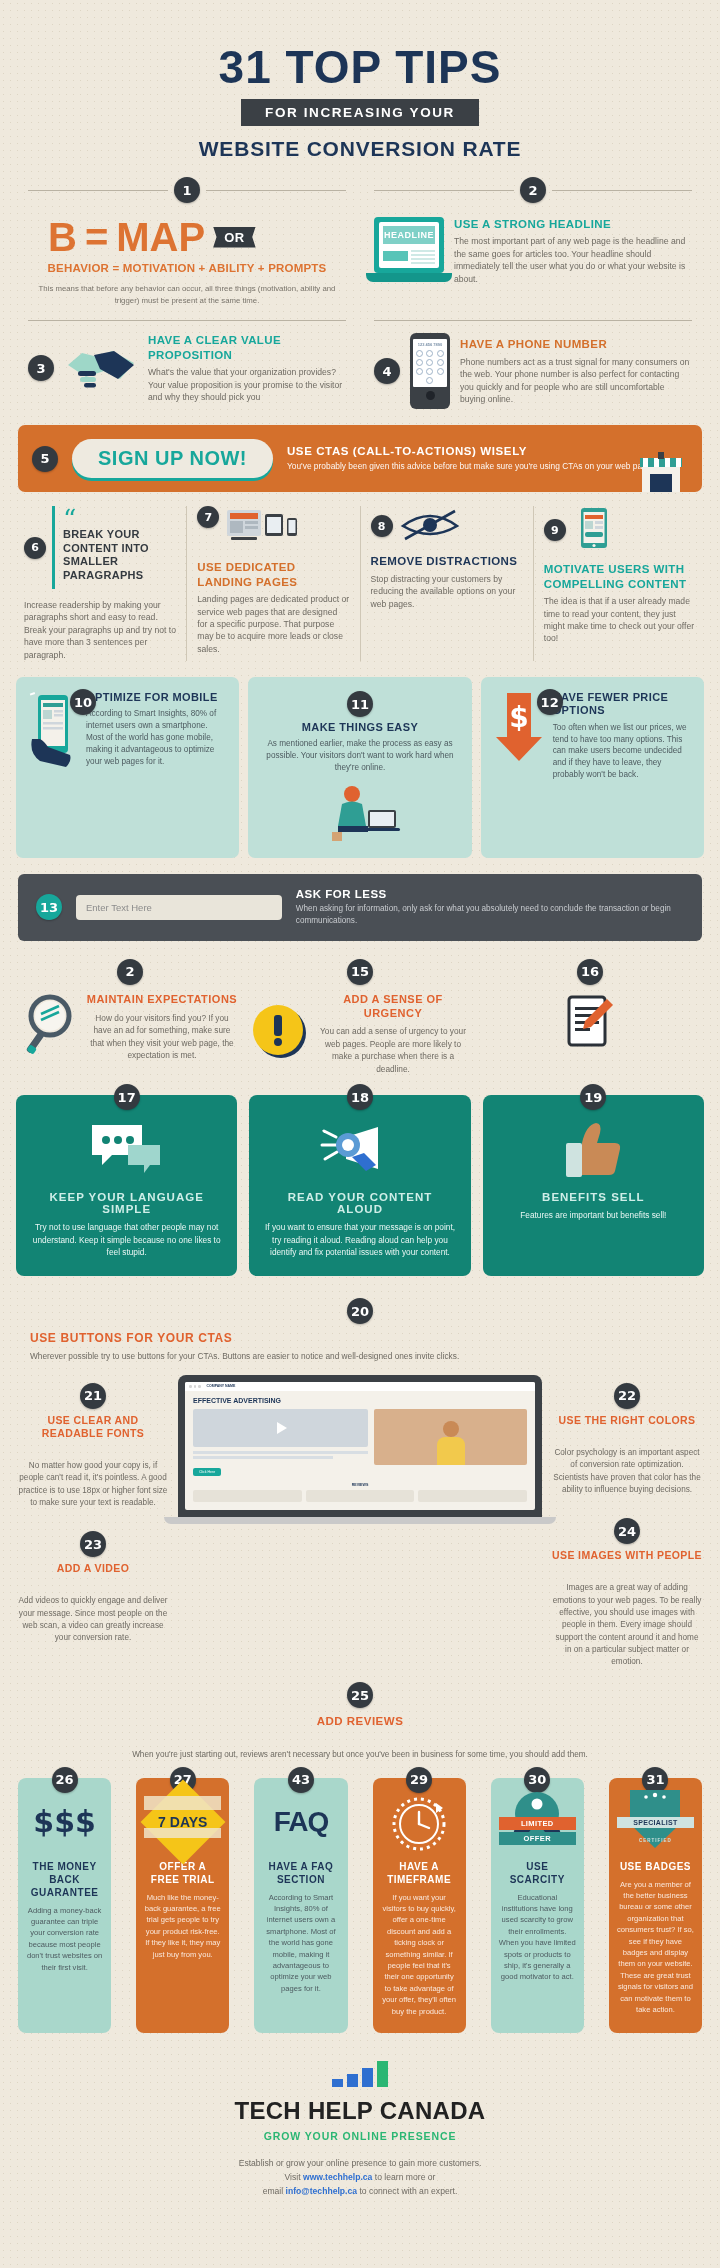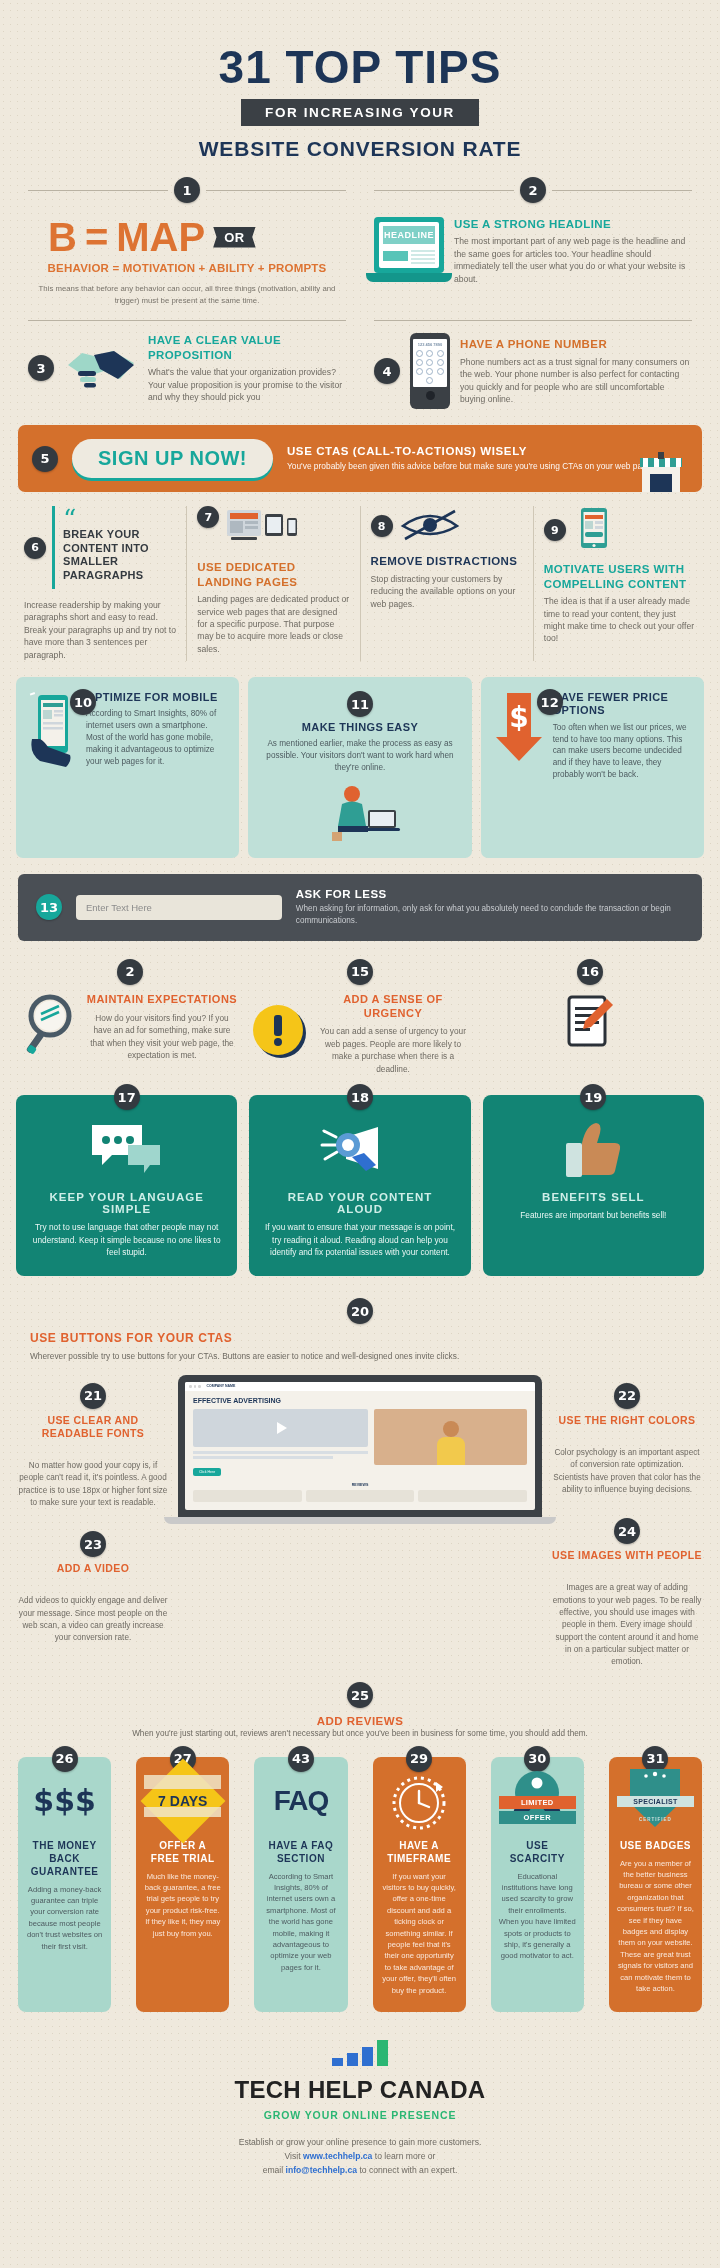--- a/index.html
+++ b/index.html
@@ -165,21 +165,21 @@
   .mock { background:#3b4045; border-radius:8px 8px 0 0; padding:7px; }
   .mock .scr { background:#f4f1ea; border-radius:2px; overflow:hidden; }
   .mock .bar { background:#fff; height:9px; display:flex; align-items:center; gap:2px; padding:0 4px; }
   .mock .dot { width:2.5px;height:2.5px;border-radius:50%;background:#d5d5d5; }
   .mock-foot { height:7px; background:#c9c9c9; border-radius:0 0 8px 8px; margin:0 -14px; }
   .mock .hero { display:flex; }
   .mock .hl-title { font-size:7px; font-weight:bold; color:#1d3557; }
 
   .sec25 { text-align:center; padding:14px 70px 0; }
   .sec25 .tt { color:#e0622f; font-weight:bold; font-size:11.5px; letter-spacing:.5px; margin-top:7px; }
-  .sec25 .bb { font-size:8.2px; color:#6e6a62; line-height:1.5; margin-top:1px; }
+  .sec25 .bb { font-size:8.2px; color:#6e6a62; line-height:1.5; margin-top:22px; }
 
   
   .row2631 { display:flex; gap:25px; padding:16px 18px 0; align-items:stretch; }
   .bcard { flex:1 1 0; border-radius:8px; padding:10px 8px 16px; text-align:center; position:relative; }
   .bcard.mint { background:#a9d7cb; }
   .bcard.orange { background:#d4702c; }
   .bcard .bnum { position:absolute; top:-11px; left:50%; transform:translateX(-50%); }
   .bcard .art { height:68px; display:flex; align-items:center; justify-content:center; }
   .bcard .tt { font-size:10px; font-weight:bold; letter-spacing:.5px; line-height:1.3; margin-top:4px; }
   .bcard .bb { font-size:7.6px; line-height:1.5; margin-top:6px; }

